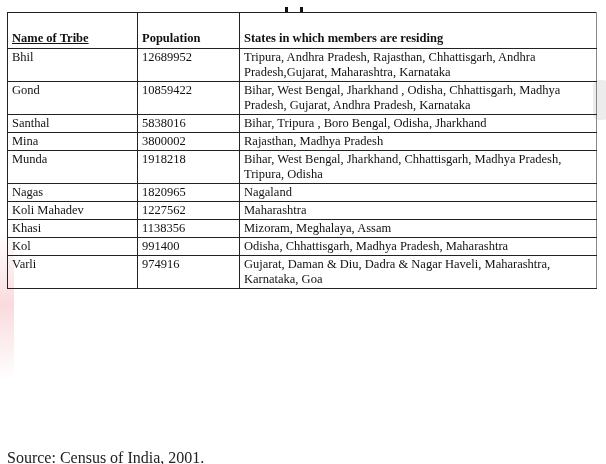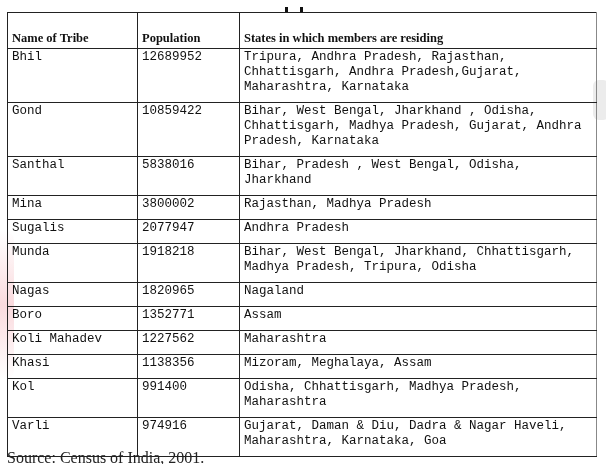--- a/index.html
+++ b/index.html
@@ -18,23 +18,23 @@
   }
   .tick { position: absolute; top: 7px; width: 3px; height: 6px; background: #111; }
   table {
     position: absolute; left: 7px; top: 12px; border-collapse: collapse;
     width: 590px; font-size: 12.5px; line-height: 15px;
   }
   td, th {
     border: 1px solid #222; padding: 0 4px; vertical-align: top; text-align: left;
   }
   th { font-weight: bold; vertical-align: bottom; height: 33px; padding-bottom: 2px; }
-  td { padding-top: 1px; padding-bottom: 7px; font-family: Liberation Mono, monospace; }
+  td { padding-top: 1px; padding-bottom: 1px; }
   td.c3, th.c3 { border-right: 1.5px solid #888; }
-  .col1 { width: 121px; }
+  .col1 { width: 121px; text-decoration: underline; }
   .col2 { width: 93px; }
   .source {
     position: absolute; left: 7px; top: 449px; font-size: 16px; color: #222;
   }
 </style>
 </head>
 <body>
 
 <div class="watermark-left"></div>
 <div class="watermark-right"></div>
@@ -56,46 +56,36 @@
         <td class="c3">Tripura, Andhra Pradesh, Rajasthan, Chhattisgarh, Andhra Pradesh,Gujarat, Maharashtra, Karnataka</td>
       </tr>
       <tr>
         <td>Gond</td>
         <td>10859422</td>
         <td class="c3">Bihar, West Bengal, Jharkhand , Odisha, Chhattisgarh, Madhya Pradesh, Gujarat, Andhra Pradesh, Karnataka</td>
       </tr>
       <tr>
         <td>Santhal</td>
         <td>5838016</td>
-        <td class="c3">Bihar, Pradesh , West Bengal, Odisha, Jharkhand</td>
+        <td class="c3">Bihar, Tripura , Boro Bengal, Odisha, Jharkhand</td>
       </tr>
       <tr>
         <td>Mina</td>
         <td>3800002</td>
         <td class="c3">Rajasthan, Madhya Pradesh</td>
-      </tr>
-      <tr>
-        <td>Sugalis</td>
-        <td>2077947</td>
-        <td class="c3">Andhra Pradesh</td>
       </tr>
       <tr>
         <td>Munda</td>
         <td>1918218</td>
         <td class="c3">Bihar, West Bengal, Jharkhand, Chhattisgarh, Madhya Pradesh, Tripura, Odisha</td>
       </tr>
       <tr>
         <td>Nagas</td>
         <td>1820965</td>
         <td class="c3">Nagaland</td>
-      </tr>
-      <tr>
-        <td>Boro</td>
-        <td>1352771</td>
-        <td class="c3">Assam</td>
       </tr>
       <tr>
         <td>Koli Mahadev</td>
         <td>1227562</td>
         <td class="c3">Maharashtra</td>
       </tr>
       <tr>
         <td>Khasi</td>
         <td>1138356</td>
         <td class="c3">Mizoram, Meghalaya, Assam</td>

